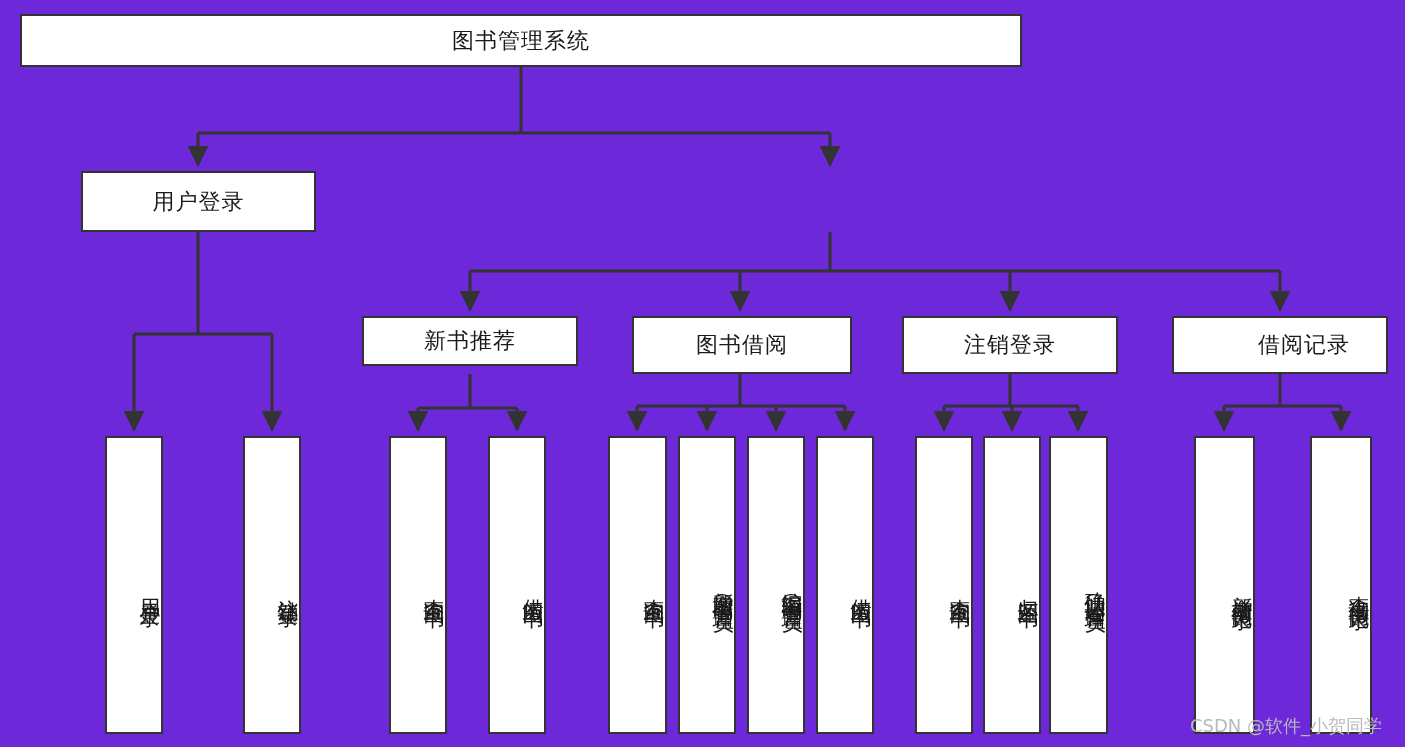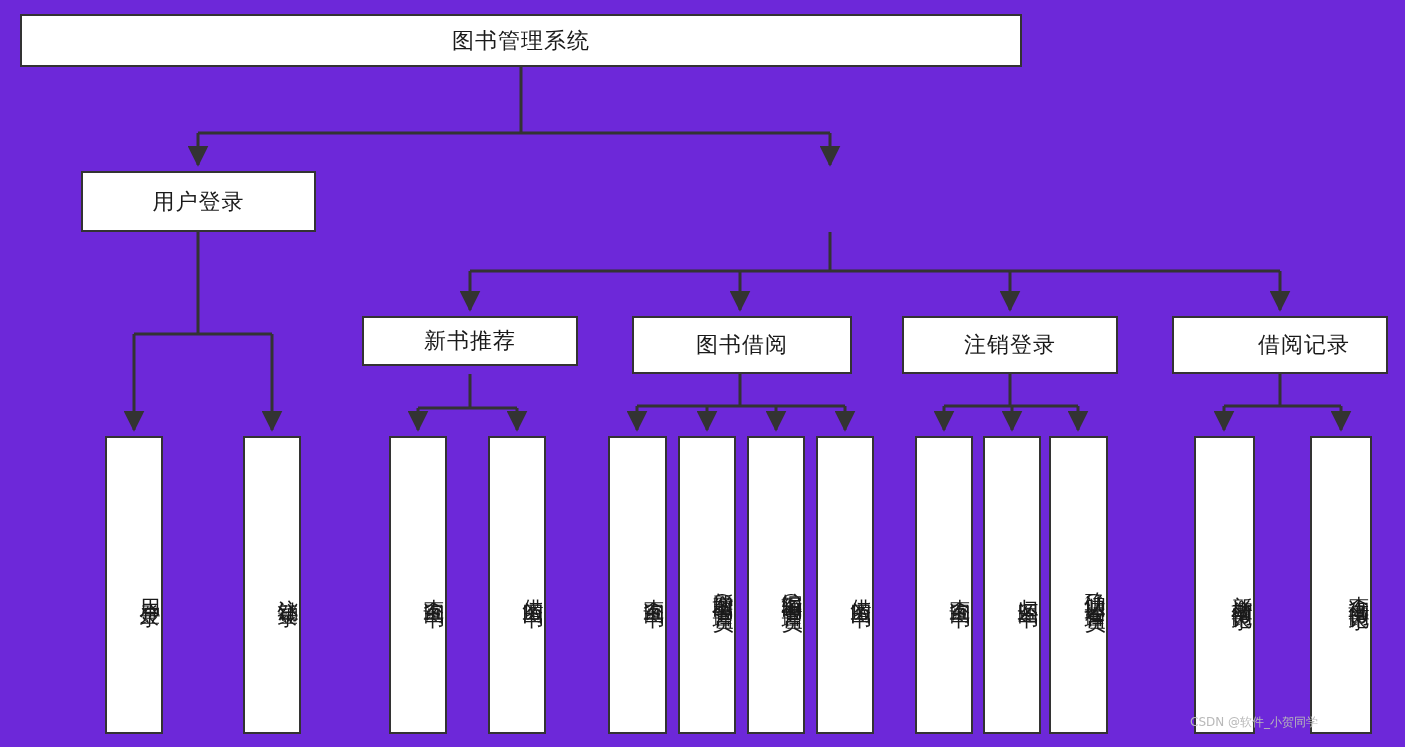--- a/index.html
+++ b/index.html
@@ -50,21 +50,21 @@
   }
   .node.v .vtext {
     writing-mode: vertical-rl;
     text-orientation: upright;
     line-height: 1.05;
   }
   #watermark {
     position: absolute;
     left: 1190px;
     top: 714px;
-    font-size: 12px;
+    font-size: 18px;
     color: #b9b9b9;
     white-space: nowrap;
     z-index: 5;
     font-family: "DejaVu Sans", "Liberation Sans", sans-serif;
   }
 </style>
 </head>
 <body>
 
 <div id="canvas">

